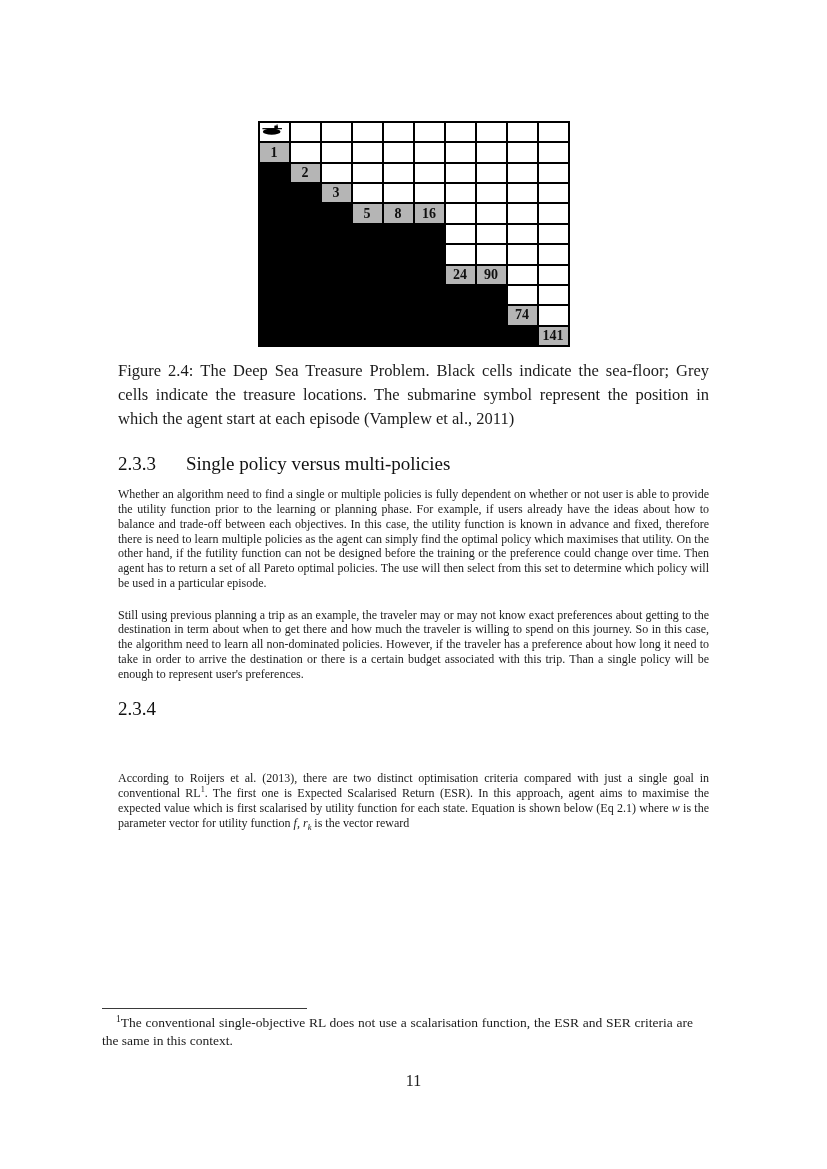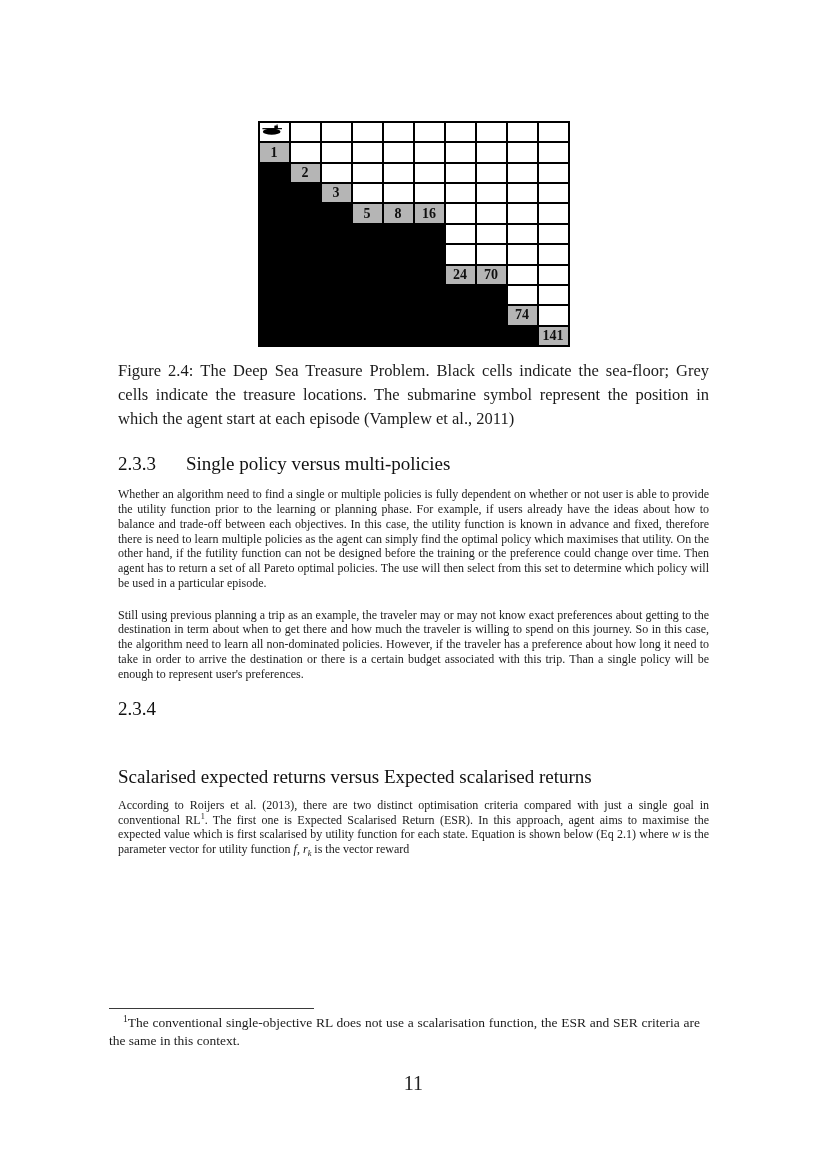--- a/index.html
+++ b/index.html
@@ -43,30 +43,30 @@
 
   p.body {
     font-size:12px; line-height:1.23; text-align:justify; margin:0;
   }
   p.body.spaced { margin-top:17px; }
   p.body sup { font-size:68%; line-height:0; vertical-align:super; }
   p.body i, p.body sub i { font-family:"Liberation Serif", serif; font-style:italic; }
   p.body sub { font-size:70%; line-height:0; vertical-align:-3px; }
 
   
-  .footnote { position:absolute; left:109px; top:1008px; width:591px; }
+  .footnote { position:absolute; left:102px; top:1008px; width:591px; }
   .footnote-rule { width:205px; border-top:1.5px solid #3a3a3a; margin:0 0 5px 0; }
   .footnote p {
     margin:0; font-size:13.5px; line-height:1.32; text-align:justify; text-indent:14px;
   }
   .footnote sup { font-size:70%; line-height:0; vertical-align:super; }
 
   .page-number {
     position:absolute; left:0; right:0; top:1072px;
-    text-align:center; font-size:20px; color:#222;
+    text-align:center; font-size:16px; color:#222;
   }
 </style>
 </head>
 <body>
 
 <div class="page">
 
   <div class="content">
 
     <figure style="margin:0">
@@ -151,21 +151,21 @@
             <div class="cell water"></div>
             <div class="cell water"></div>
             <div class="cell water"></div>
             <div class="cell sea"></div>
             <div class="cell sea"></div>
             <div class="cell sea"></div>
             <div class="cell sea"></div>
             <div class="cell sea"></div>
             <div class="cell sea"></div>
             <div class="cell treasure">24</div>
-            <div class="cell treasure">70</div>
+            <div class="cell treasure">90</div>
             <div class="cell water"></div>
             <div class="cell water"></div>
             <div class="cell sea"></div>
             <div class="cell sea"></div>
             <div class="cell sea"></div>
             <div class="cell sea"></div>
             <div class="cell sea"></div>
             <div class="cell sea"></div>
             <div class="cell sea"></div>
             <div class="cell sea"></div>
@@ -200,21 +200,20 @@
 
     <h2 class="sec-heading">
       <span class="secnum">2.3.3</span>
       <span class="sectitle">Single policy versus multi-policies</span>
     </h2>
     <p class="body">Whether an algorithm need to find a single or multiple policies is fully dependent on whether or not user is able to provide the utility function prior to the learning or planning phase. For example, if users already have the ideas about how to balance and trade-off between each objectives. In this case, the utility function is known in advance and fixed, therefore there is need to learn multiple policies as the agent can simply find the optimal policy which maximises that utility. On the other hand, if the futility function can not be designed before the training or the preference could change over time. Then agent has to return a set of all Pareto optimal policies. The use will then select from this set to determine which policy will be used in a particular episode.</p>
     <p class="body spaced">Still using previous planning a trip as an example, the traveler may or may not know exact preferences about getting to the destination in term about when to get there and how much the traveler is willing to spend on this journey. So in this case, the algorithm need to learn all non-dominated policies. However, if the traveler has a preference about how long it need to take in order to arrive the destination or there is a certain budget associated with this trip. Than a single policy will be enough to represent user's preferences.</p>
 
     <h2 class="sec-heading second">
       <span class="secnum">2.3.4</span>
-      <span class="sectitle">Scalarised expected returns versus Expected scalarised returns</span>
     </h2>
     <p class="body">According to Roijers et al. (2013), there are two distinct optimisation criteria compared with just a single goal in conventional RL<sup>1</sup>. The first one is Expected Scalarised Return (ESR). In this approach, agent aims to maximise the expected value which is first scalarised by utility function for each state. Equation is shown below (Eq 2.1) where <i>w</i> is the parameter vector for utility function <i>f</i>, <i>r</i><sub><i>k</i></sub> is the vector reward</p>
 
   </div>
 
   <div class="footnote">
     <div class="footnote-rule"></div>
     <p><sup>1</sup><span>The conventional single-objective RL does not use a scalarisation function, the ESR and SER criteria are the same in this context.</span></p>
   </div>
 

